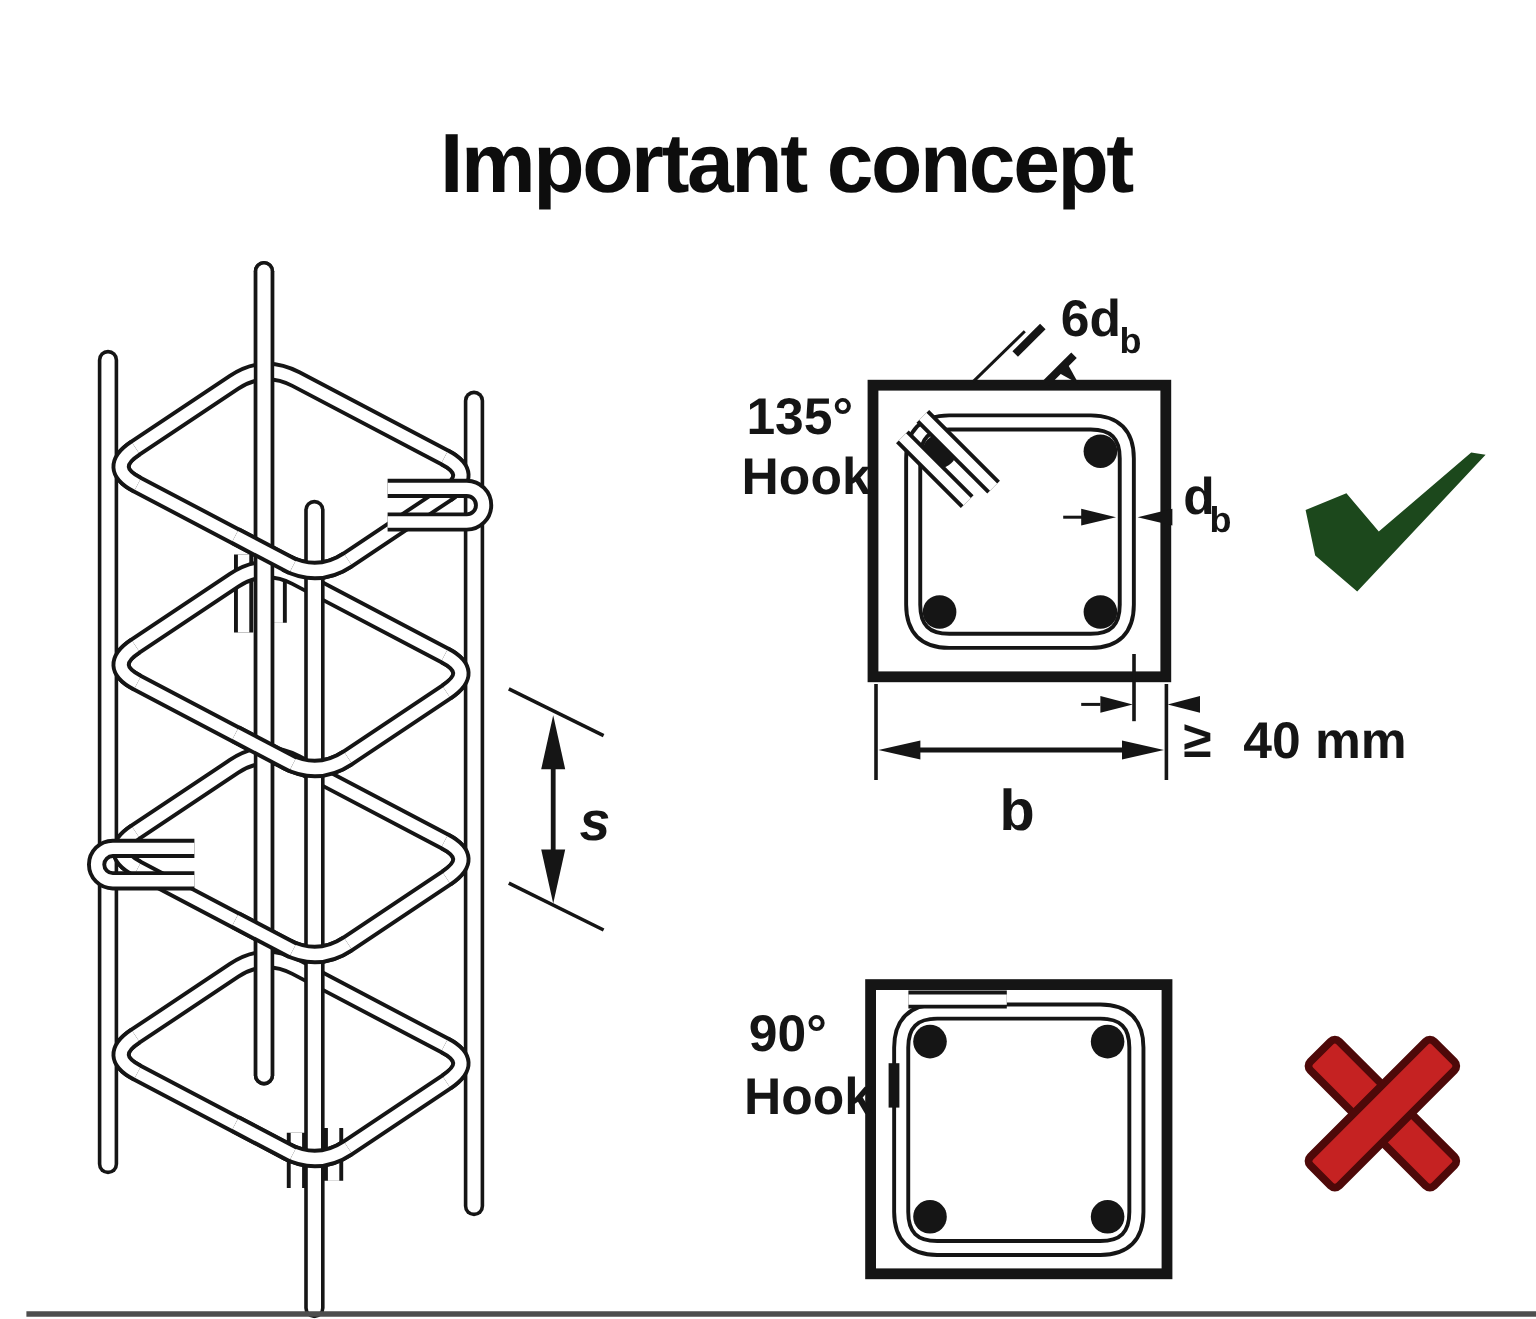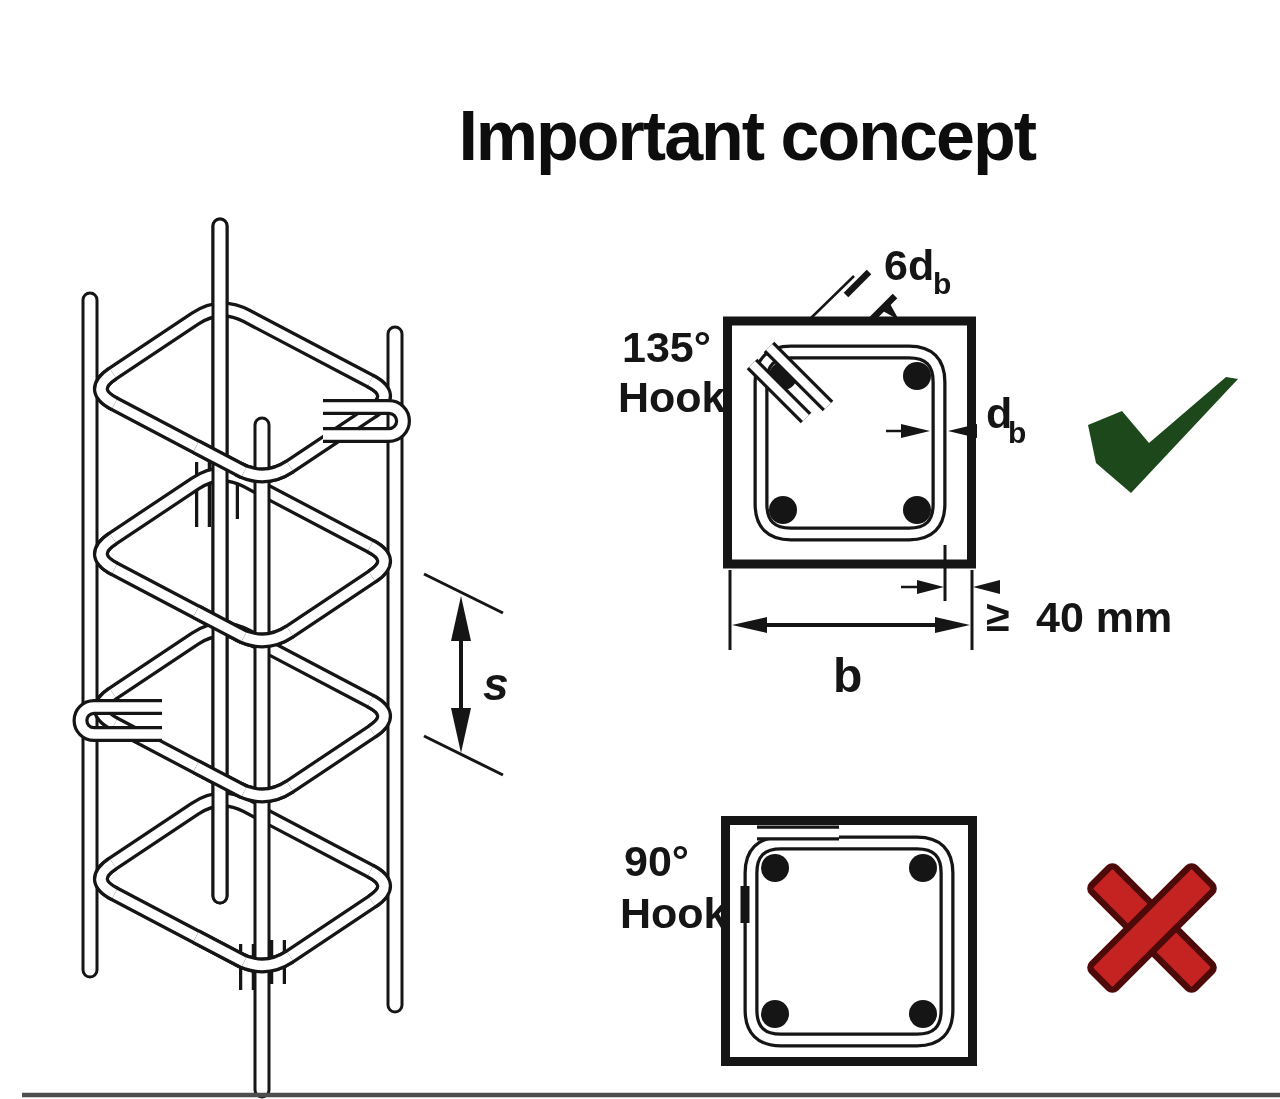--- a/index.html
+++ b/index.html
@@ -1,18 +1,18 @@
 <!DOCTYPE html>
 <html><head>
 <meta charset="utf-8">
 <style>
   html,body{margin:0;padding:0;background:#ffffff;}
   #page{position:relative;width:1280px;height:1099px;background:#fff;overflow:hidden;
         font-family:"Liberation Sans",sans-serif;}
-  #title{position:absolute;left:275px;top:96px;width:760px;text-align:right;
+  #title{position:absolute;left:275px;top:96px;width:760px;text-align:center;
          font-size:70px;font-weight:bold;letter-spacing:-2px;color:#0d0d0d;
          font-family:"Liberation Sans",sans-serif;}
   svg{position:absolute;left:0;top:0;}
   .tb{fill:none;stroke:#151515;stroke-width:16;}
   .tw{fill:none;stroke:#ffffff;stroke-width:9.5;}
   .bb{fill:none;stroke:#151515;stroke-width:17;stroke-linecap:round;}
   .bw{fill:none;stroke:#ffffff;stroke-width:11;stroke-linecap:round;}
   .sb{fill:none;stroke:#151515;stroke-width:15;}
   .sw{fill:none;stroke:#ffffff;stroke-width:8.5;}
   .sq{fill:none;stroke:#151515;stroke-width:9;}

